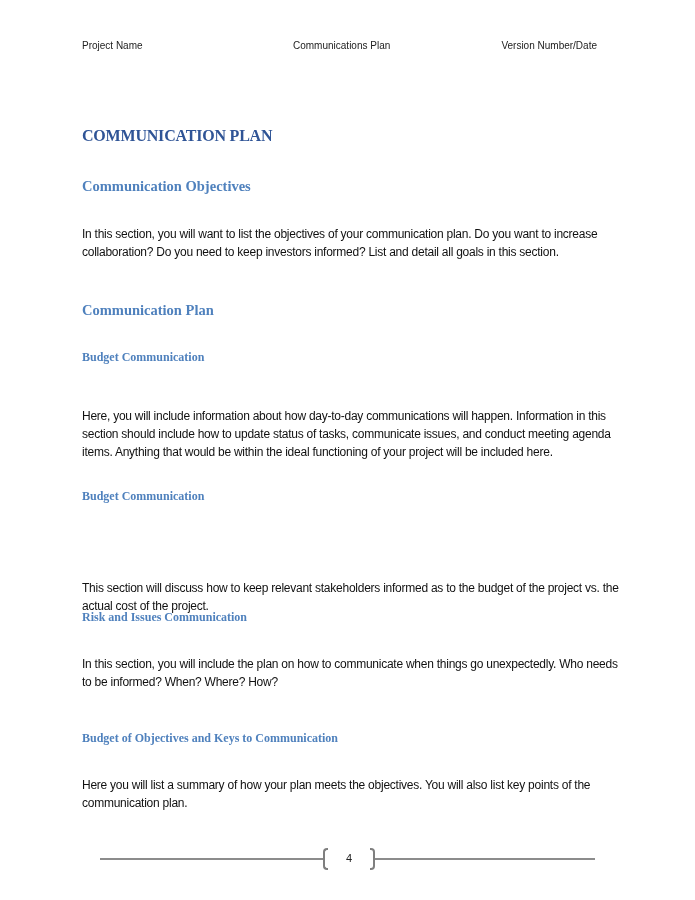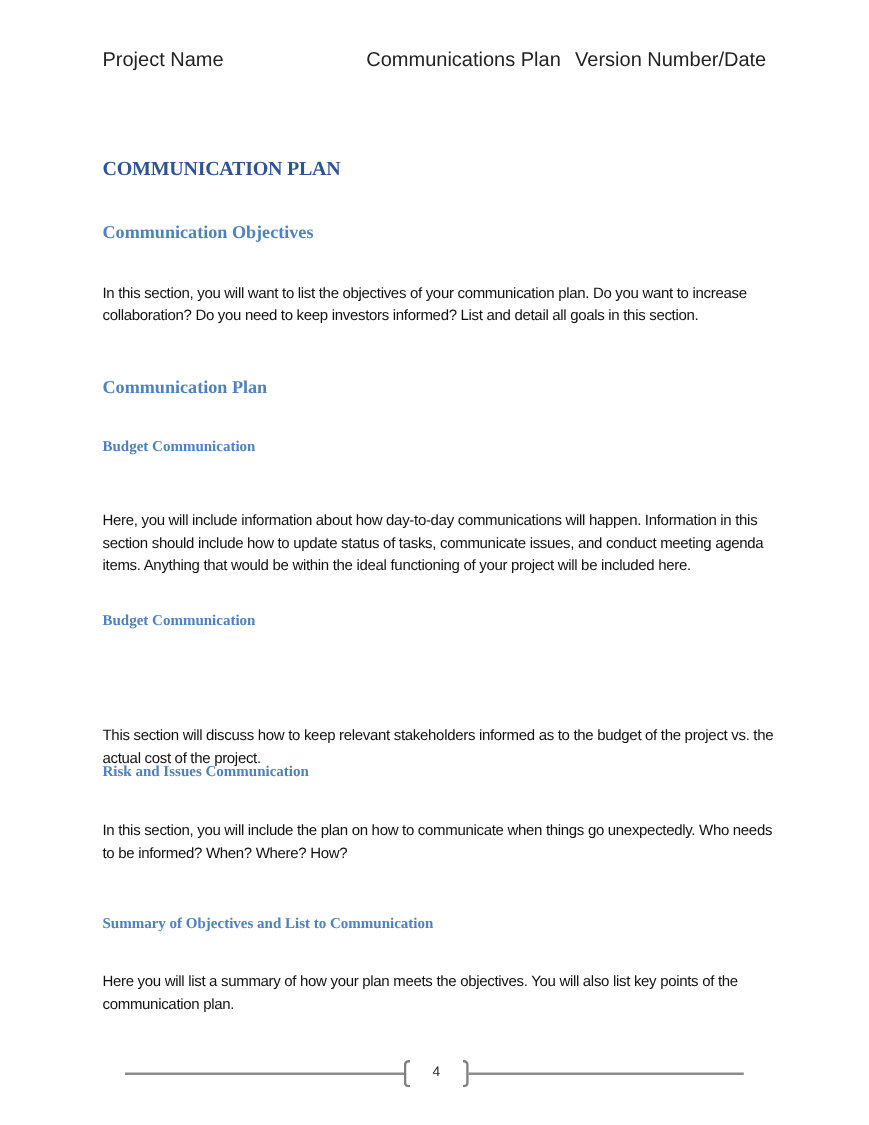--- a/index.html
+++ b/index.html
@@ -1,21 +1,21 @@
 <!DOCTYPE html>
 <html><head>
   <meta charset="utf-8">
   <style>
     html, body { margin: 0; padding: 0; background: #ffffff; }
     body { width: 695px; height: 900px; position: relative; overflow: hidden; font-family: "Liberation Sans", sans-serif; color: #111; }
-    .header { position: absolute; top: 40px; left: 82px; right: 82px; height: 16px; font-size: 16px; color: #222; }
+    .header { position: absolute; top: 40px; left: 82px; right: 82px; height: 16px; font-size: 10px; color: #222; }
     .header span { position: absolute; top: 0; white-space: nowrap; }
     .h-left { left: 0; }
     .h-center { left: 211px; }
-    .h-right { right: 0; }
+    .h-right { right: 16px; }
     .h1 { position: absolute; left: 82px; top: 127px; font-family: "Liberation Serif", serif; font-weight: bold; font-size: 16px; color: #2f5496; letter-spacing: -0.2px; }
     .h2 { position: absolute; left: 82px; font-family: "Liberation Serif", serif; font-weight: bold; font-size: 14.5px; color: #4f81bd; text-align: center; }
     .h3 { position: absolute; left: 82px; font-family: "Liberation Serif", serif; font-weight: bold; font-size: 12px; color: #4f81bd; }
     .para { position: absolute; left: 82px; width: 540px; font-size: 12px; line-height: 18px; color: #111; letter-spacing: -0.25px; }
     .footer { position: absolute; top: 847px; left: 100px; width: 495px; height: 28px; }
     .footer .line { position: absolute; top: 11px; height: 2px; background: #8c8c8c; }
     .footer .line.left { left: 0; width: 224px; }
     .footer .line.right { left: 275px; width: 220px; }
     .bracket { position: absolute; top: 1px; width: 5px; height: 22px; border: 2px solid #7f7f7f; box-sizing: border-box; }
     .bracket.open { left: 223px; border-right: none; border-radius: 4px 0 0 4px; }
@@ -40,21 +40,21 @@
 
 <div class="h3" style="top:350px;">Budget Communication</div>
 <div class="para" style="top:395px;margin-top:12px;">Here, you will include information about how day-to-day communications will happen.  Information in this section should include how to update status of tasks, communicate issues, and conduct meeting agenda items.  Anything that would be within the ideal functioning of your project will be included here.</div>
 
 <div class="h3" style="top:489px;">Budget Communication</div>
 <div class="para" style="top:534px;margin-top:45px;">This section will discuss how to keep relevant stakeholders informed as to the budget of the project vs. the actual cost of the project.</div>
 
 <div class="h3" style="top:610px;">Risk and Issues Communication</div>
 <div class="para" style="top:655px;">In this section, you will include the plan on how to communicate when things go unexpectedly.  Who needs to be informed?  When?  Where?  How?</div>
 
-<div class="h3" style="top:731px;">Summary of Objectives and List to Communication</div>
+<div class="h3" style="top:731px;">Budget of Objectives and Keys to Communication</div>
 <div class="para" style="top:776px;">Here you will list a summary of how your plan meets the objectives.  You will also list key points of the communication plan.</div>
 
 <div class="footer">
   <div class="line left"></div>
   <div class="bracket open"></div>
   <div class="page-num">4</div>
   <div class="bracket close"></div>
   <div class="line right"></div>
 </div>
 

